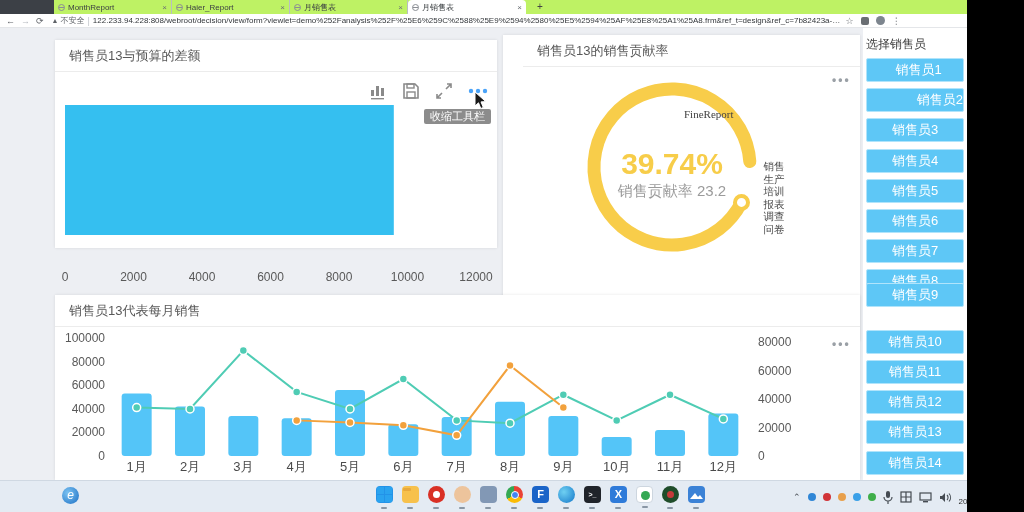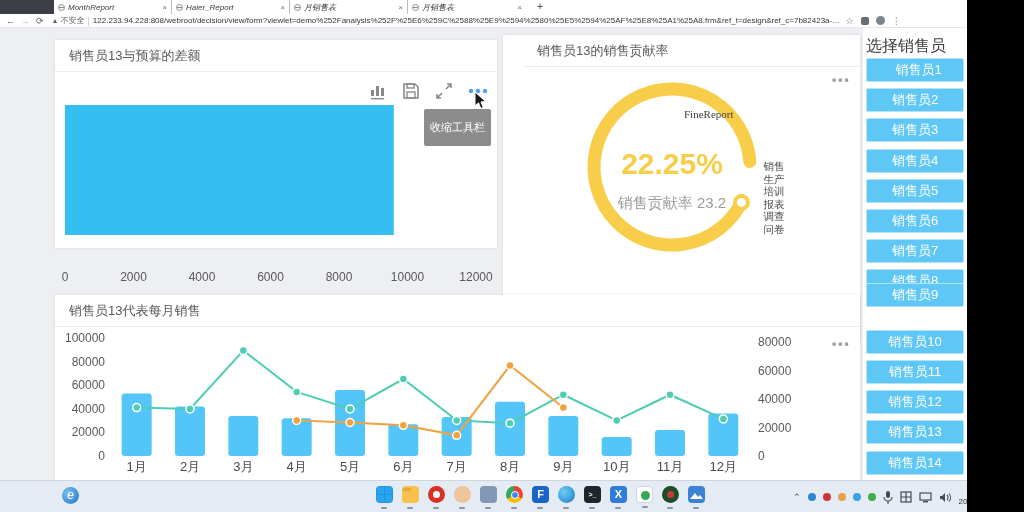--- a/index.html
+++ b/index.html
@@ -1,20 +1,20 @@
 <!DOCTYPE html>
 <html><head>
 <meta charset="utf-8">
 <style>
   * { margin:0; padding:0; box-sizing:border-box; }
   body { font-family:"Liberation Sans", sans-serif; }
   #screen { position:relative; width:1024px; height:512px; background:#000; overflow:hidden; }
 
   
-  #tabstrip { position:absolute; left:0; top:0; width:967px; height:14px; background:#ffffff;font-style:italic; }
+  #tabstrip { position:absolute; left:0; top:0; width:967px; height:14px; background:#bef264; }
   #tabcorner { position:absolute; left:0; top:0; width:54px; height:14px; background:#3c4046; }
   #tabs { position:absolute; left:54px; top:0; height:14px; display:flex; }
   .tab { position:relative; width:118px; height:14px; display:flex; align-items:center; padding:0 4px; font-size:8px; color:#3c4043; border-right:1px solid #b9bdc2; }
   .tab.active { background:#fff; border-radius:4px 4px 0 0; border-right:none; }
   .tab .fav { width:7px; height:7px; border:1px solid #8a8e94; border-radius:50%; margin-right:3px; flex:none; position:relative; }
   .tab .fav:before { content:""; position:absolute; left:0; top:2px; width:5px; height:1px; background:#8a8e94; }
   .tab .ttl { flex:1; overflow:hidden; white-space:nowrap; }
   .tab .x { color:#6b6f74; font-size:8px; margin-left:2px; }
   #newtab { position:absolute; left:534px; top:1px; width:12px; height:12px; color:#444; font-size:10px; text-align:center; line-height:12px; }
 
@@ -35,39 +35,39 @@
   .panel { position:absolute; background:#fff; box-shadow:0 0 3px rgba(0,0,0,0.10); }
   #panel-diff { left:55px; top:12px; width:442px; height:208px; }
   #panel-gauge { left:503px; top:7px; width:357px; height:306px;padding-left:20px; }
   #panel-monthly { left:55px; top:267px; width:805px; height:185px; }
   .panel-title { padding:7px 14px 6px 14px; font-size:13px; color:#595959; border-bottom:1px solid #ececec; }
   .dots-menu { position:absolute; letter-spacing:2px; color:#9aa0a6; font-size:12px; font-weight:bold; }
   .chart-svg { position:absolute; left:0; top:0; }
 
   
   #p1-tools { position:absolute; left:314px; top:40px; width:125px; height:22px; display:flex; align-items:center; gap:15px; }
-  #p1-tooltip { position:absolute; left:369px; top:69px; background:#8c8c8c; color:#fff; font-size:11px; padding:11px 6px; border-radius:2px; }
+  #p1-tooltip { position:absolute; left:369px; top:69px; background:#8c8c8c; color:#fff; font-size:11px; padding:0 6px; border-radius:2px; }
 
   
   #gauge-value { position:absolute; left:69px; top:112px; width:200px; text-align:center; font-size:30px; font-weight:bold; color:#f7cd49; }
-  #gauge-sub { position:absolute; left:69px; top:147px; width:200px; text-align:center; font-size:15px; color:#9b9b9b;margin-top:12px; }
+  #gauge-sub { position:absolute; left:69px; top:147px; width:200px; text-align:center; font-size:15px; color:#9b9b9b; }
   #gauge-watermark { position:absolute; left:181px; top:73px; font-size:11px; color:#3f3f3f; font-family:Liberation Serif, serif; }
   #side-words { position:absolute; left:258px; top:125px; width:26px; font-size:10.5px; line-height:12.5px; color:#4a4a4a; text-align:center; }
 
   
   #legend { position:absolute; left:752px; top:96px; font-size:13px; color:#666; }
   .leg-row { display:flex; align-items:center; height:25px; }
   .leg-sq { width:13px; height:13px; background:#54c5f8; margin-right:6px; }
   .leg-line { position:relative; width:17px; height:3px; border-radius:2px; margin-right:4px; }
   .leg-line i { position:absolute; left:5px; top:-2.5px; width:8px; height:8px; border-radius:50%; }
 
   
   #sidebar { position:absolute; left:808px; top:0px; width:159px; height:452px; }
   #sidebar-inner { position:absolute; left:55px; top:0; width:104px; height:452px; background:#fff; }
-  #sidebar-title { padding:8px 3px 4px 3px; font-size:16px; color:#3d3d3d; }
+  #sidebar-title { padding:8px 3px 4px 3px; font-size:12px; color:#3d3d3d; }
   .sel-btn { position:absolute; left:3px; width:98px; height:24px; background:#5ec7f6; border:1px solid #b0e4fb; border-radius:2px; color:#fff; font-size:13px; text-align:center; line-height:22px; }
 
   
   #taskbar { position:absolute; left:0; top:480px; width:1024px; height:32px; background:#e4ebf3; border-top:1px solid #cfd8e2; }
   #tb-left { position:absolute; left:62px; top:6px; width:17px; height:17px; border-radius:50%; background:radial-gradient(circle at 35% 35%, #7cc3f2, #1b6fc4); color:#fff; font-size:12px; font-style:italic; text-align:center; line-height:16px; }
   #tb-center { position:absolute; left:376px; top:5px; display:flex; gap:9px; }
   .tk { width:17px; height:17px; border-radius:4px; position:relative; }
   .tk:after { content:""; position:absolute; left:5px; bottom:-6px; width:6px; height:2px; border-radius:2px; background:#8a97a5; }
   .tk .lbl { position:absolute; width:100%; text-align:center; font-size:11px; font-weight:bold; color:#fff; line-height:17px; }
   #tb-tray { position:absolute; left:793px; top:4px; display:flex; align-items:center; gap:7px; height:24px; color:#454b52; font-size:9px; }
@@ -167,21 +167,21 @@
     </section>
 
     <section class="panel" id="panel-gauge">
       <div class="panel-title">销售员13的销售贡献率</div>
       <div class="dots-menu" style="left:329px; top:38px;">•••</div>
       <svg class="chart-svg" width="357" height="250" id="gauge-svg">
           <path d="M 238.4985088866927 167.41125897968465 A 78 78 0 1 1 246.80999592026632 126.55899504795826" fill="none" stroke="#f8cd4a" stroke-width="13" stroke-linecap="round"></path>
           <circle cx="238.4985088866927" cy="167.41125897968465" r="6.5" fill="#fff" stroke="#f8cd4a" stroke-width="4"></circle>
         </svg>
       <div id="gauge-watermark">FineReport</div>
-      <div id="gauge-value">22.25%</div>
+      <div id="gauge-value">39.74%</div>
       <div id="gauge-sub">销售贡献率 23.2</div>
       <div id="side-words">
           <div>销售</div>
           <div>生产</div>
           <div>培训</div>
           <div>报表</div>
           <div>调查</div>
           <div>问卷</div>
         </div>
     </section>
@@ -246,21 +246,21 @@
           <circle cx="455" cy="70.5125" r="4" fill="#f2a13c" stroke="#fff" stroke-width="1.5"></circle>
           <circle cx="508.33333333333337" cy="112.55000000000001" r="4" fill="#f2a13c" stroke="#fff" stroke-width="1.5"></circle>
         </svg>
     </section>
 
     <aside id="sidebar">
       <div id="sidebar-inner">
         <div id="sidebar-title">选择销售员</div>
         <div id="sidebar-buttons">
             <div class="sel-btn" style="top:30px;padding-left:7px;">销售员1</div>
-            <div class="sel-btn" style="top:60.2px;">销售员2</div>
+            <div class="sel-btn" style="top:60.2px;text-align:right;">销售员2</div>
             <div class="sel-btn" style="top:90.4px;">销售员3</div>
             <div class="sel-btn" style="top:120.6px;">销售员4</div>
             <div class="sel-btn" style="top:150.8px;">销售员5</div>
             <div class="sel-btn" style="top:181px;">销售员6</div>
             <div class="sel-btn" style="top:211.2px;">销售员7</div>
             <div class="sel-btn" style="top:241.4px;">销售员8</div>
             <div class="sel-btn" style="top:255px;">销售员9</div>
             <div class="sel-btn" style="top:301.8px;">销售员10</div>
             <div class="sel-btn" style="top:332px;">销售员11</div>
             <div class="sel-btn" style="top:362.2px;">销售员12</div>

